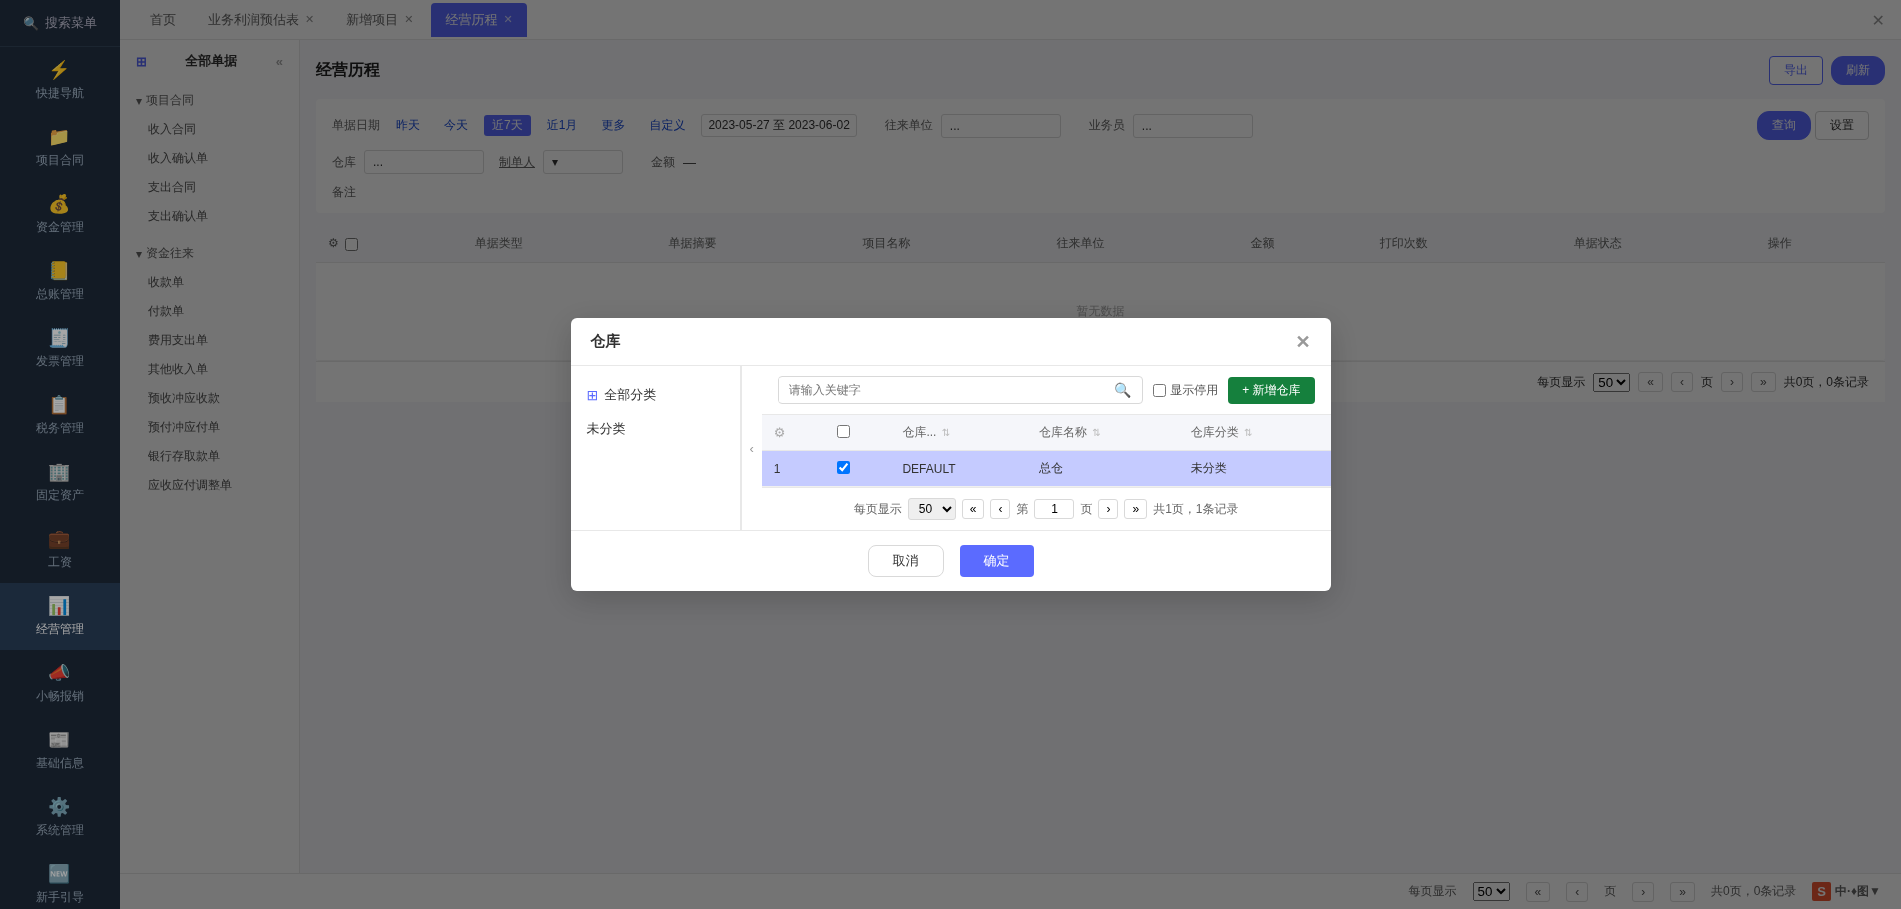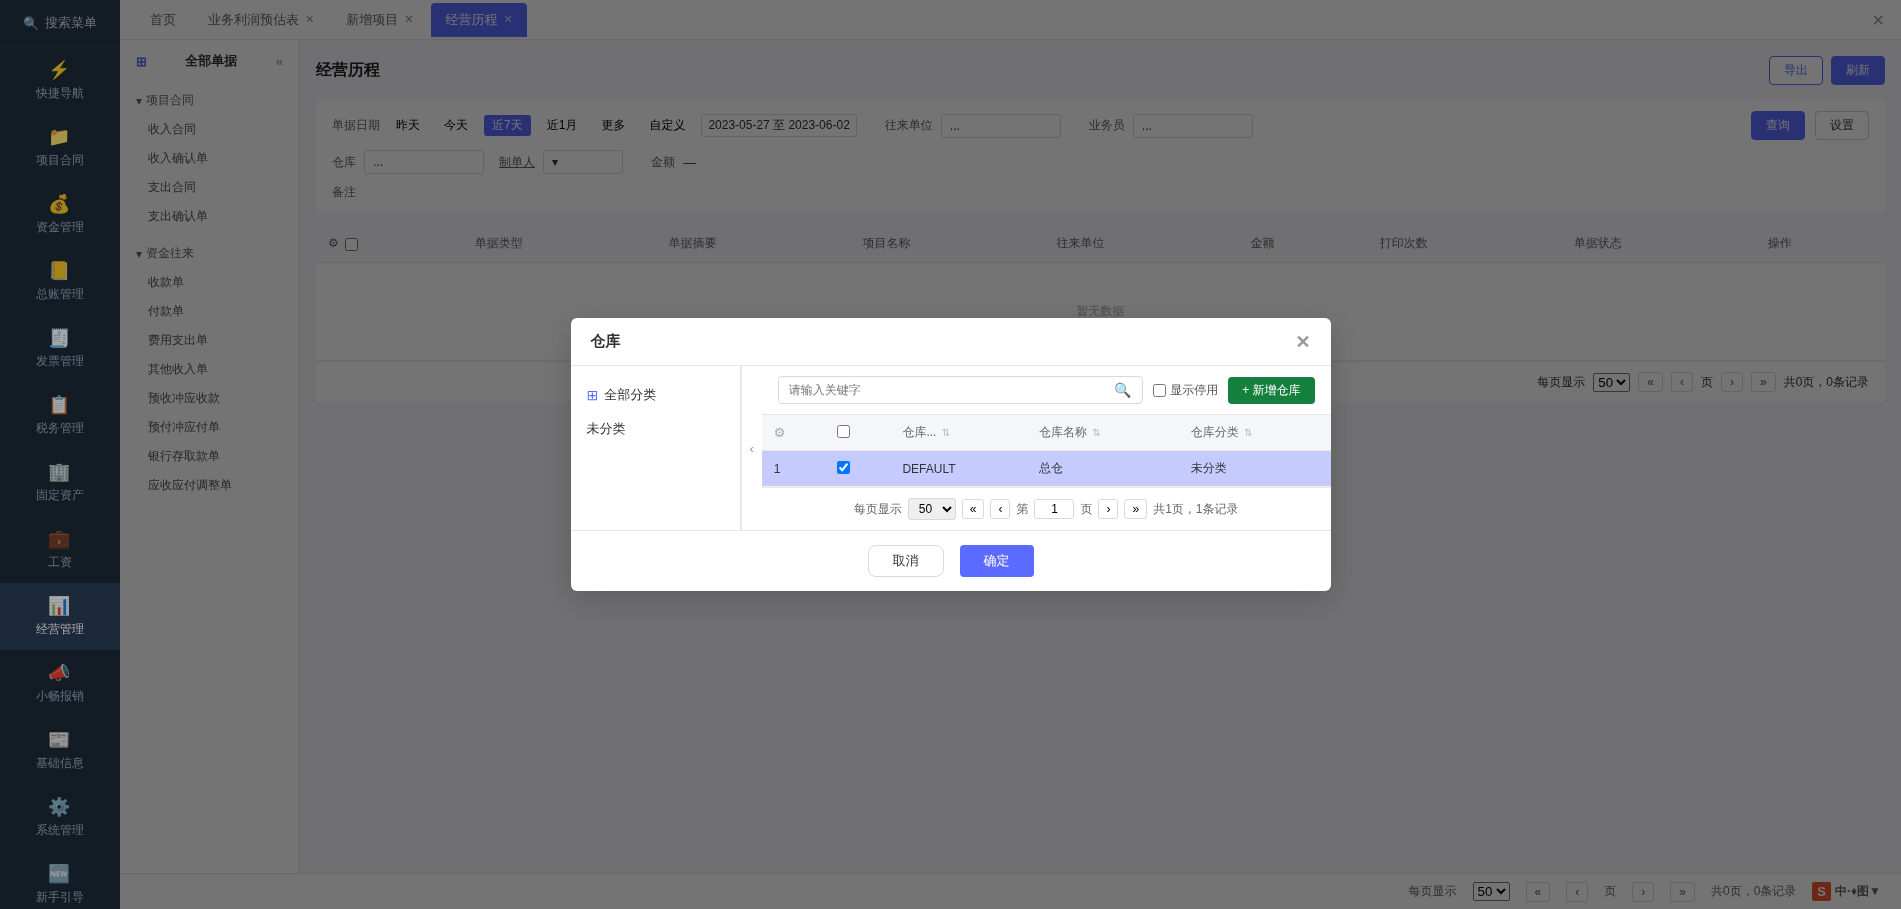--- a/index.html
+++ b/index.html
@@ -34,28 +34,28 @@
     .left-nav-section { padding: 4px 0; }
     .left-nav-group { padding: 6px 16px; font-size: 12px; color: #666; cursor: pointer; display: flex; align-items: center; gap: 4px; }
     .left-nav-item { padding: 6px 28px; font-size: 12px; color: #555; cursor: pointer; }
 
     
     .right-content { flex: 1; padding: 16px; overflow-y: auto; background: #f5f6fa; position: relative; }
     .page-header { display: flex; align-items: center; justify-content: space-between; margin-bottom: 14px; }
     .page-title { font-size: 16px; font-weight: bold; color: #222; }
     .page-actions { display: flex; gap: 8px; }
     .btn { padding: 5px 14px; font-size: 12px; border-radius: 4px; cursor: pointer; border: 1px solid #d0d0d0; background: #fff; color: #333; }
-    .btn-primary { background: #5b6bff; color: #fff; border-color: #5b6bff; }
+    .btn-primary { background: #5b6bff; color: #fff; border-color: #5b6bff; border-radius: 12px; }
     .btn-outline { border: 1px solid #5b6bff; color: #5b6bff; background: #fff; }
 
     
     .filter-area { background: #fff; border-radius: 4px; padding: 12px 16px; margin-bottom: 12px; display: flex; flex-wrap: wrap; gap: 10px; align-items: center; }
     .filter-row { display: flex; align-items: center; gap: 8px; flex-wrap: wrap; width: 100%; }
     .filter-label { font-size: 12px; color: #666; white-space: nowrap; }
-    .filter-tag { padding: 2px 8px; font-size: 12px; color: #000000; cursor: pointer; border-radius: 3px; }
+    .filter-tag { padding: 2px 8px; font-size: 12px; color: #1d4ed8; cursor: pointer; border-radius: 3px; }
     .filter-tag.active { background: #5b6bff; color: #fff; border-radius: 3px; }
     .date-range { font-size: 12px; color: #333; padding: 2px 6px; border: 1px solid #d9d9d9; border-radius: 3px; }
     .filter-select { padding: 4px 8px; font-size: 12px; border: 1px solid #d9d9d9; border-radius: 3px; background: #fff; cursor: pointer; min-width: 120px; display: flex; align-items: center; justify-content: space-between; }
 
     
     .table-container { background: #fff; border-radius: 4px; overflow: hidden; }
     .table { width: 100%; border-collapse: collapse; font-size: 12px; }
     .table th { background: #f5f6fa; padding: 10px 12px; text-align: left; font-weight: normal; color: #666; border-bottom: 1px solid #e8e8e8; white-space: nowrap; }
     .table td { padding: 10px 12px; border-bottom: 1px solid #f0f0f0; color: #333; }
 
@@ -255,21 +255,21 @@
             <span class="filter-tag">自定义</span>
             <span class="date-range">2023-05-27 至 2023-06-02</span>
             <span class="filter-label" style="margin-left:20px;">往来单位</span>
             <div class="filter-select">
               <span>...</span>
             </div>
             <span class="filter-label" style="margin-left:20px;">业务员</span>
             <div class="filter-select">
               <span>...</span>
             </div>
-            <div style="margin-left:auto;display:flex;gap:10px;padding-left:9px;">
+            <div style="margin-left:auto;display:flex;gap:4px;padding-left:9px;">
               <button class="btn btn-primary">查询</button>
               <button class="btn">设置</button>
             </div>
           </div>
           <div class="filter-row">
             <span class="filter-label">仓库</span>
             <div class="filter-select">
               <span>...</span>
             </div>
             <span class="filter-label" style="margin-left:7px;text-decoration:underline;">制单人</span>

